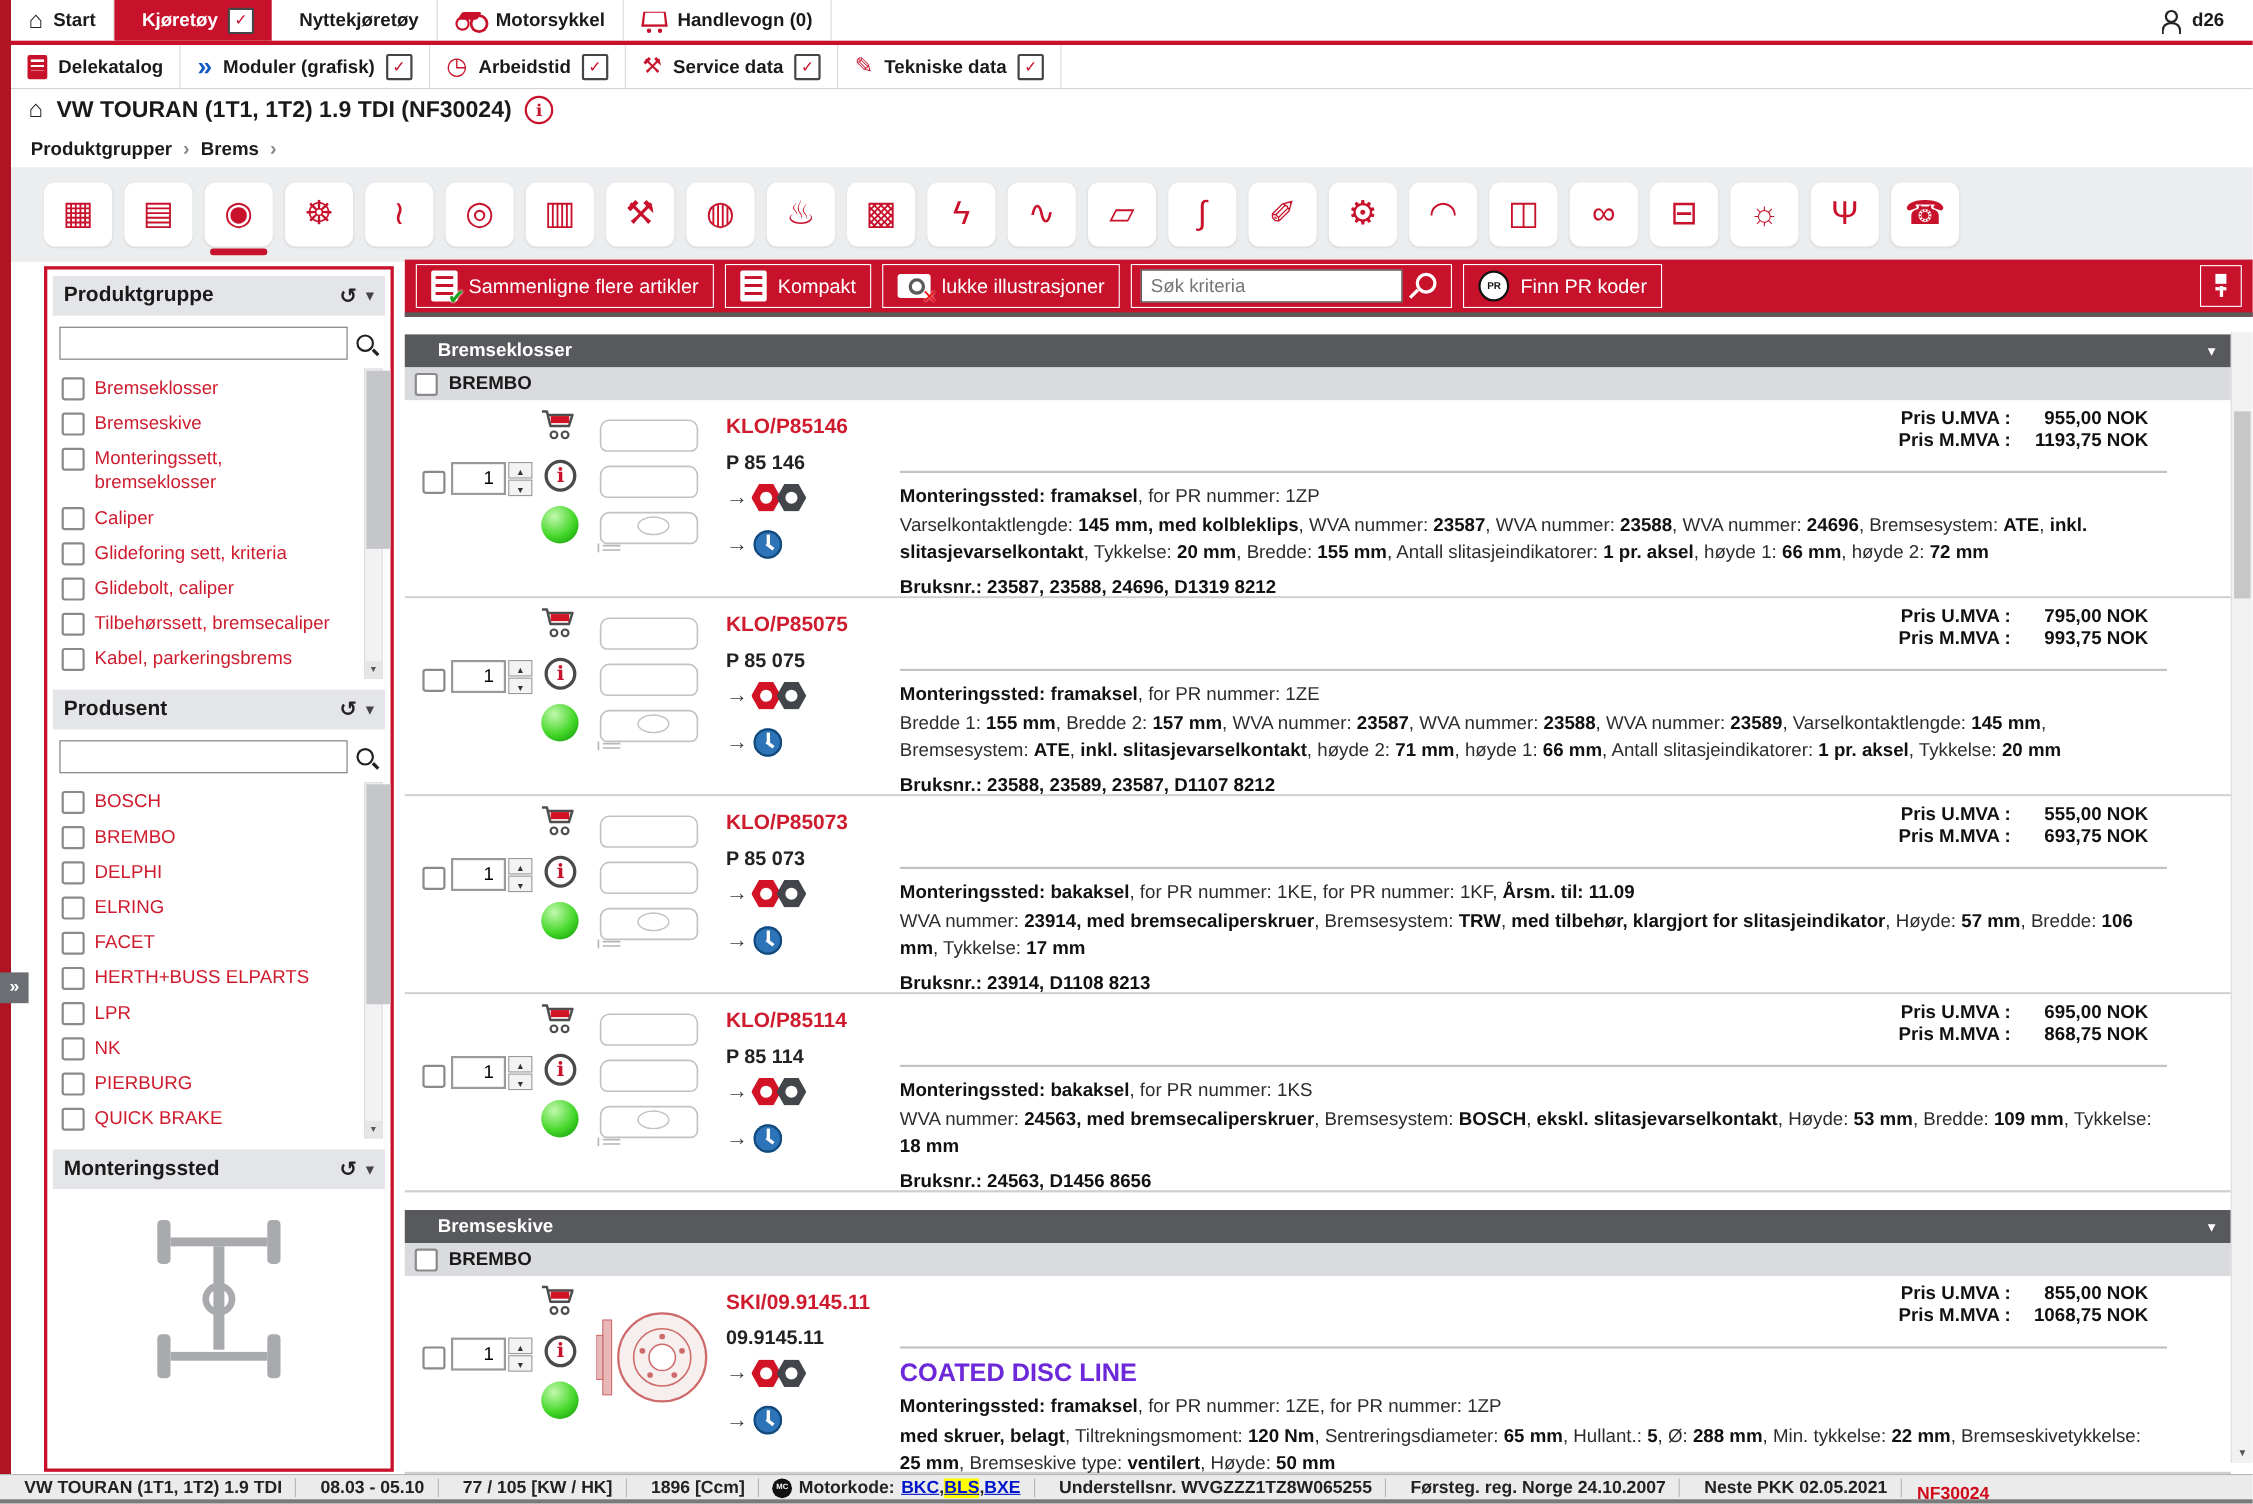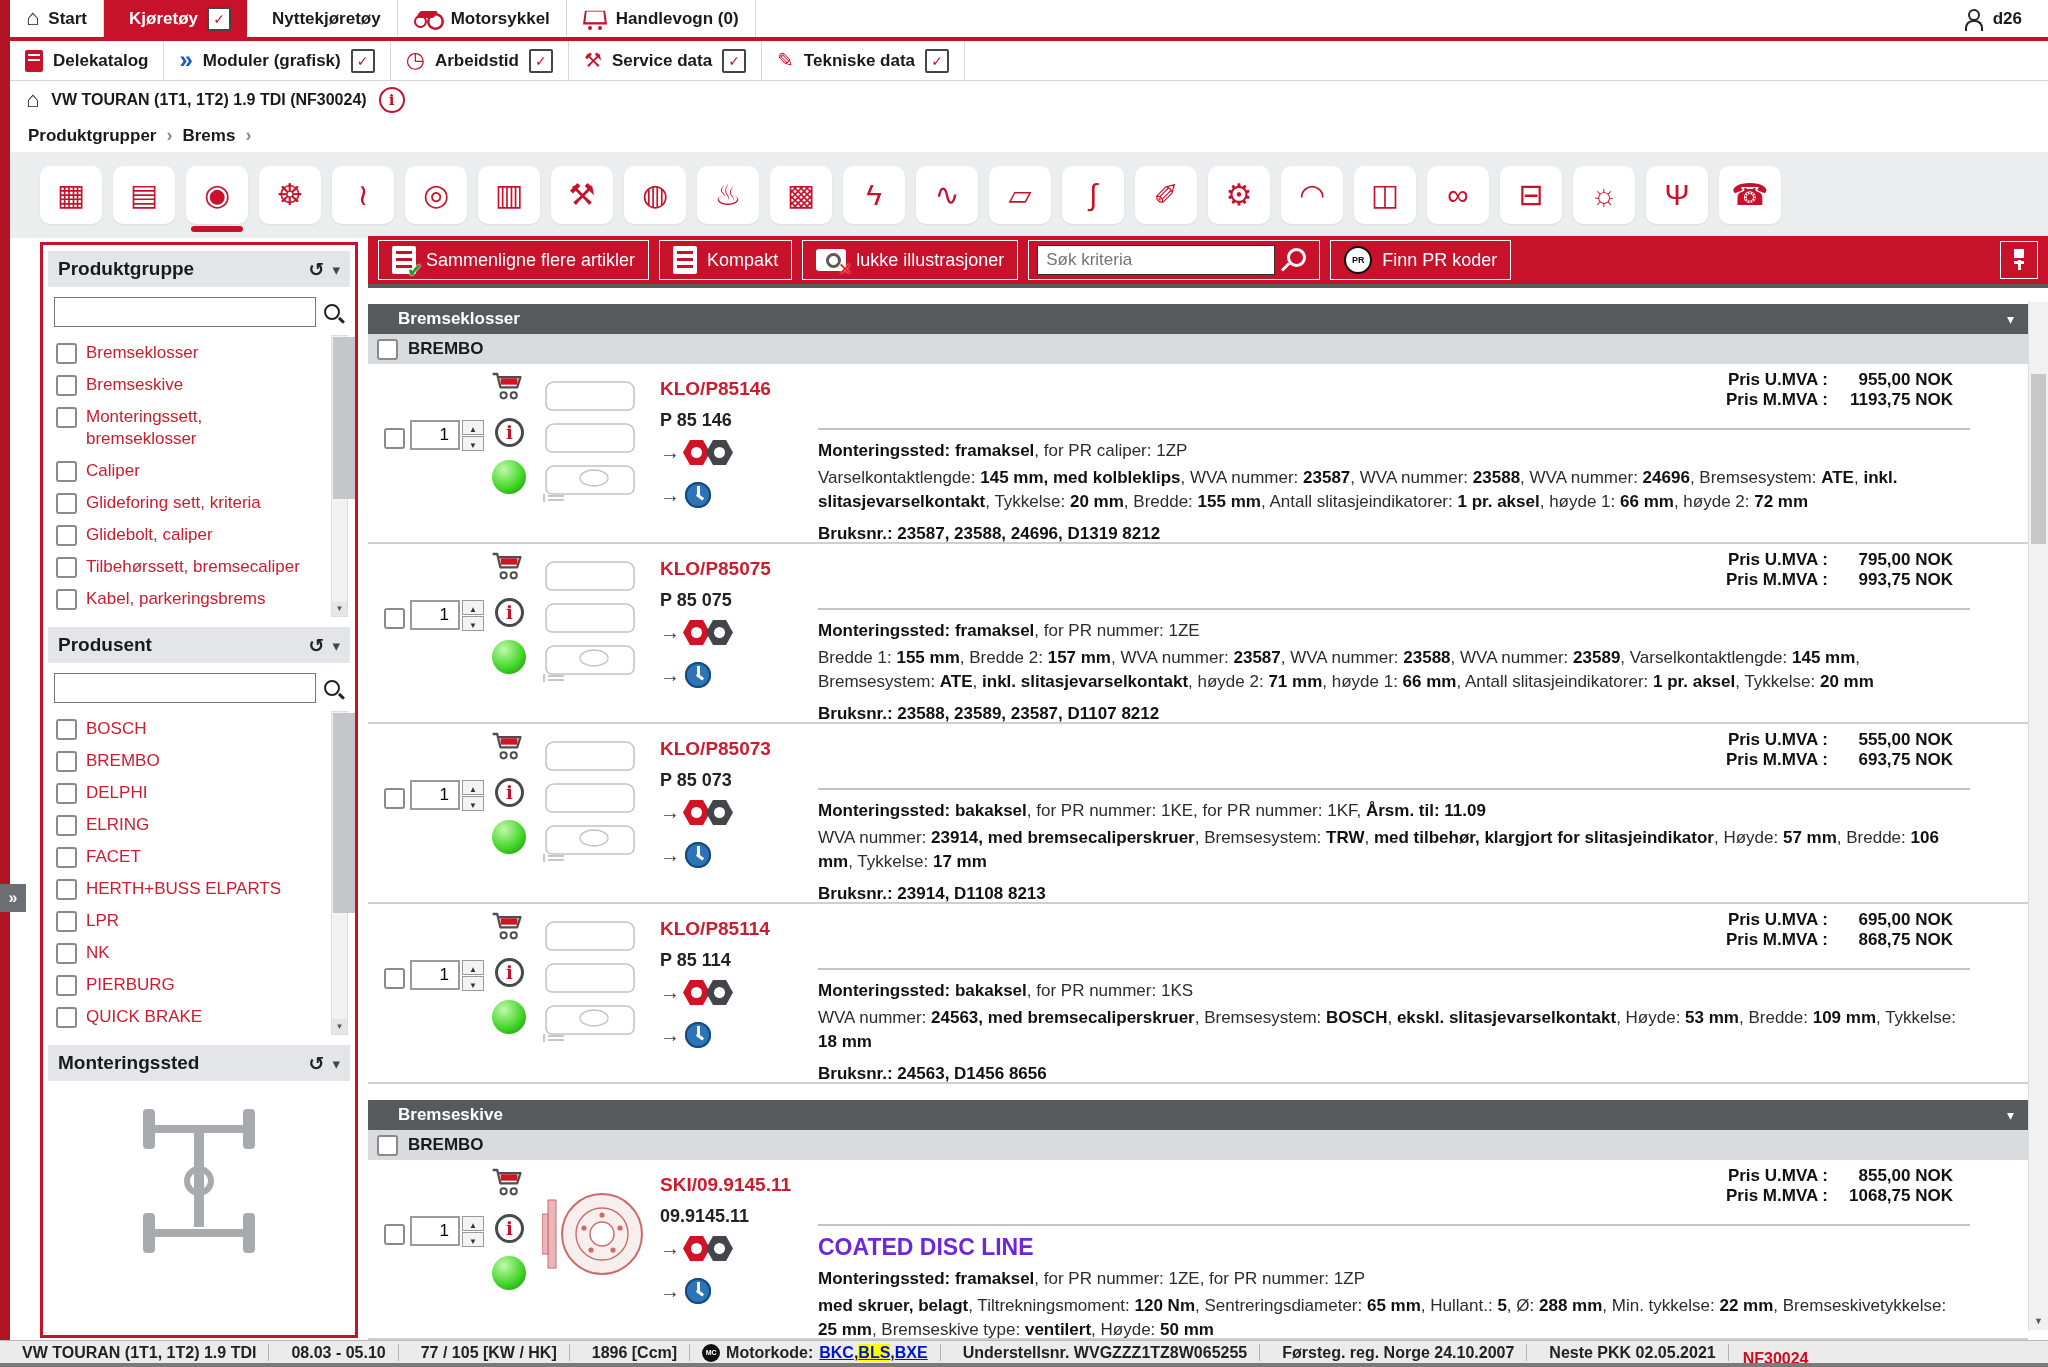--- a/index.html
+++ b/index.html
@@ -35,21 +35,21 @@
   .mb-item{display:flex;align-items:center;gap:10px;padding:0 15px;border-right:1px solid #d7d7d7;height:100%;cursor:pointer;white-space:nowrap;}
   [data-name="catalog-icon"]{width:18px;height:22px;background:#c8112b;border-radius:2px;position:relative;display:inline-block;}
   [data-name="catalog-icon"]::before{content:"";position:absolute;left:3px;top:4px;right:3px;height:10px;
        background:repeating-linear-gradient(#fff 0 2px,transparent 2px 5px);}
   [data-name="modules-icon"]::before{content:"»";color:#155bc2;font-size:24px;font-weight:bold;line-height:1;}
   [data-name="worktime-icon"]::before{content:"◷";color:#c8112b;font-size:22px;line-height:1;}
   [data-name="service-data-icon"]::before{content:"⚒";color:#c8112b;font-size:20px;line-height:1;}
   [data-name="technical-data-icon"]::before{content:"✎";color:#c8112b;font-size:20px;line-height:1;}
   
   #vehiclebar{position:absolute;left:10px;right:0;top:81px;height:38px;display:flex;align-items:center;gap:12px;
-       padding-left:16px;font-weight:bold;font-size:16px;background:#fff;}
+       padding-left:16px;font-weight:bold;font-size:21px;background:#fff;}
   .redinfo{width:22px;height:22px;border:2px solid #c8112b;border-radius:50%;color:#c8112b;display:inline-flex;
        align-items:center;justify-content:center;font-family:"DejaVu Serif",serif;font-weight:bold;font-size:15px;cursor:pointer;}
   .redinfo::before{content:"i";}
   
   #breadcrumb{position:absolute;left:10px;right:0;top:119px;height:33px;display:flex;align-items:center;
        padding-left:18px;font-weight:bold;font-size:17px;background:#fff;}
   .bc-item{cursor:pointer;}
   .bc-sep{margin:0 10px;color:#8a8a8a;font-size:18px;}
   .bc-sep::before{content:"\203A";font-weight:bold;}
   
@@ -643,21 +643,21 @@
                 <span class="clock" data-name="clock-icon"></span>
               </div>
               <div class="a-price" data-name="price-block">
                 <div><span class="pl">Pris U.MVA :</span><span class="pv">955,00 NOK</span></div>
                 <div><span class="pl">Pris M.MVA :</span><span class="pv">1193,75 NOK</span></div>
               </div>
               <div class="a-sep" data-name="price-separator"></div>
               <div class="a-details" data-name="article-details">
 
                 <div class="rich">
-                    <div class="dline"><span class="b">Monteringssted: framaksel</span><span>, for PR caliper: 1ZP</span></div>
+                    <div class="dline"><span class="b">Monteringssted: framaksel</span><span>, for PR nummer: 1ZP</span></div>
                     <div class="dline"><span>Varselkontaktlengde: </span><span class="b">145 mm, med kolbleklips</span><span>, WVA nummer: </span><span class="b">23587</span><span>, WVA nummer: </span><span class="b">23588</span><span>, WVA nummer: </span><span class="b">24696</span><span>, Bremsesystem: </span><span class="b">ATE</span><span>, </span><span class="b">inkl. slitasjevarselkontakt</span><span>, Tykkelse: </span><span class="b">20 mm</span><span>, Bredde: </span><span class="b">155 mm</span><span>, Antall slitasjeindikatorer: </span><span class="b">1 pr. aksel</span><span>, høyde 1: </span><span class="b">66 mm</span><span>, høyde 2: </span><span class="b">72 mm</span></div>
                   </div>
                 <div class="bruks" data-name="usage-numbers">Bruksnr.: 23587, 23588, 24696, D1319 8212</div>
               </div>
             </article>
           </div><div style="display: contents;">
             <article class="article" data-name="article-row">
               <span class="cb a-check" data-name="article-select-checkbox"></span>
               <span class="qtywrap"><input class="qty" data-name="quantity-input" value="1" style=""></span>
               <span class="spin">

